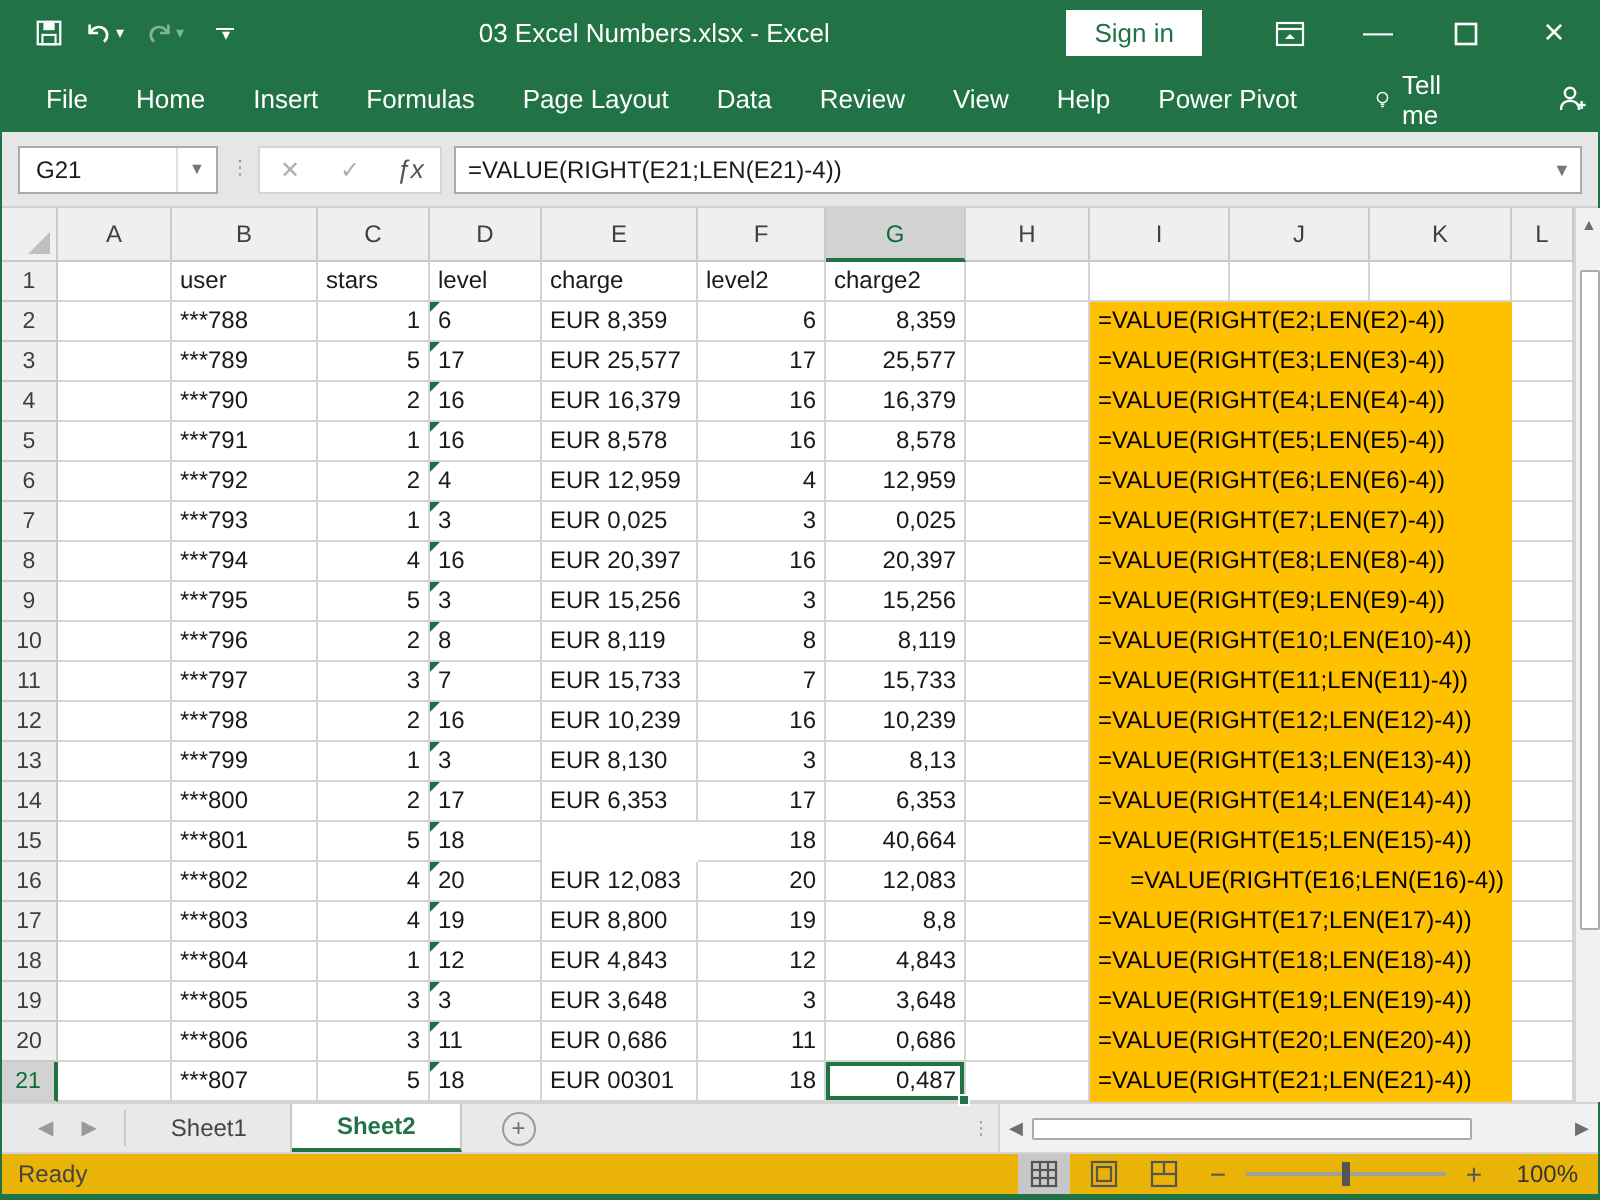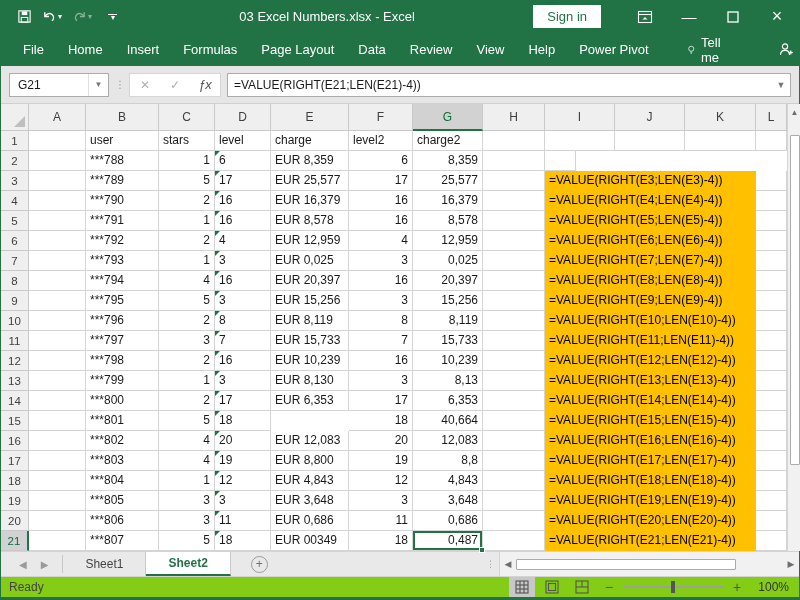--- a/index.html
+++ b/index.html
@@ -68,21 +68,21 @@
   .tab-sep { width:1px; background:#C9C9C9; margin:3px 0; }
   .stab { display:flex; align-items:center; padding:0 22px; font-size:12px; color:#444; cursor:pointer; border-right:1px solid #C9C9C9; }
   .stab.active { background:#FFFFFF; color:#217346; font-weight:bold; border-bottom:2px solid #217346; border-right:1px solid #C9C9C9; }
   .newsheet { width:17px; height:17px; border:1px solid #9A9A9A; border-radius:50%; color:#6E6E6E; font-size:12px; line-height:15px; text-align:center; align-self:center; margin-left:20px; cursor:pointer; }
   .tab-dots { align-self:center; color:#999; font-size:9px; margin-left:auto; margin-right:4px; line-height:8px; text-align:center; }
   .hscroll { width:300px; display:flex; align-items:center; background:#F1F1F1; border-left:1px solid #D4D4D4; }
   .hs-arrow { width:16px; text-align:center; color:#6E6E6E; font-size:9px; cursor:pointer; }
   .hs-thumb { width:220px; height:11px; background:#fff; border:1px solid #ABABAB; border-radius:1px; cursor:pointer; }
 
   
-  .statusbar { height:21px; background:#84cc16; border-top:1px solid #D4D4D4; display:flex; align-items:center; font-size:12px; color:#444; flex:0 0 auto; }
+  .statusbar { height:21px; background:#eab308; border-top:1px solid #D4D4D4; display:flex; align-items:center; font-size:12px; color:#444; flex:0 0 auto; }
   .status-text { padding-left:8px; }
   .sb-right { margin-left:auto; display:flex; align-items:center; gap:4px; padding-right:10px; }
   .viewbtn { width:26px; height:21px; display:flex; align-items:center; justify-content:center; cursor:pointer; }
   .viewbtn.active { background:#C8C8C8; }
   .zoom-minus,.zoom-plus { width:20px; text-align:center; color:#555; font-size:14px; cursor:pointer; }
   .zoom-track { width:100px; height:2px; background:#9E9E9E; position:relative; cursor:pointer; }
   .zoom-thumb { position:absolute; left:48px; top:-5px; width:4px; height:12px; background:#555; }
   .zoom-label { width:38px; text-align:right; font-size:12px; color:#333; }
   .bottom-strip { height:3px; background:#217346; flex:0 0 auto; }
 </style>
@@ -225,20 +225,21 @@
           <div class="grid-row">
             <div class="rowhdr">2</div>
             <div class="cell" style="width: 57px;"></div>
             <div class="cell" style="width: 73px;">***788</div>
             <div class="cell r" style="width: 56px;">1</div>
             <div class="cell tri" style="width: 56px;">6</div>
             <div class="cell" style="width: 78px;">EUR 8,359</div>
             <div class="cell r" style="width: 64px;">6</div>
             <div class="cell r" style="width: 70px;">8,359</div>
             <div class="cell" style="width: 62px;"></div>
+            <div class="cell orange" style="width: 211px;">=VALUE(RIGHT(E2;LEN(E2)-4))</div>
             <div class="cell" style="width: 31px;"></div>
           </div>
           <div class="grid-row">
             <div class="rowhdr">3</div>
             <div class="cell" style="width: 57px;"></div>
             <div class="cell" style="width: 73px;">***789</div>
             <div class="cell r" style="width: 56px;">5</div>
             <div class="cell tri" style="width: 56px;">17</div>
             <div class="cell" style="width: 78px;">EUR 25,577</div>
             <div class="cell r" style="width: 64px;">17</div>
@@ -406,21 +407,21 @@
           <div class="grid-row">
             <div class="rowhdr">16</div>
             <div class="cell" style="width: 57px;"></div>
             <div class="cell" style="width: 73px;">***802</div>
             <div class="cell r" style="width: 56px;">4</div>
             <div class="cell tri" style="width: 56px;">20</div>
             <div class="cell" style="width: 78px;">EUR 12,083</div>
             <div class="cell r" style="width: 64px;">20</div>
             <div class="cell r" style="width: 70px;">12,083</div>
             <div class="cell" style="width: 62px;"></div>
-            <div class="cell orange" style="width: 211px;">=VALUE(RIGHT(E16;LEN(E16)-4))</div>
+            <div class="cell orange" style="width: 211px; text-align: right;">=VALUE(RIGHT(E16;LEN(E16)-4))</div>
             <div class="cell" style="width: 31px;"></div>
           </div>
           <div class="grid-row">
             <div class="rowhdr">17</div>
             <div class="cell" style="width: 57px;"></div>
             <div class="cell" style="width: 73px;">***803</div>
             <div class="cell r" style="width: 56px;">4</div>
             <div class="cell tri" style="width: 56px;">19</div>
             <div class="cell" style="width: 78px;">EUR 8,800</div>
             <div class="cell r" style="width: 64px;">19</div>
@@ -467,21 +468,21 @@
             <div class="cell" style="width: 62px;"></div>
             <div class="cell orange" style="width: 211px;">=VALUE(RIGHT(E20;LEN(E20)-4))</div>
             <div class="cell" style="width: 31px;"></div>
           </div>
           <div class="grid-row">
             <div class="rowhdr sel">21</div>
             <div class="cell" style="width: 57px;"></div>
             <div class="cell" style="width: 73px;">***807</div>
             <div class="cell r" style="width: 56px;">5</div>
             <div class="cell tri" style="width: 56px;">18</div>
-            <div class="cell" style="width: 78px;">EUR 00349</div>
+            <div class="cell" style="width: 78px;">EUR 00301</div>
             <div class="cell r" style="width: 64px;">18</div>
             <div class="cell r active" style="width: 70px;">0,487<div class="fill-handle"></div></div>
             <div class="cell" style="width: 62px;"></div>
             <div class="cell orange" style="width: 211px;">=VALUE(RIGHT(E21;LEN(E21)-4))</div>
             <div class="cell" style="width: 31px;"></div>
           </div>
         </div>
     </div>
     <div class="vscroll">
       <div class="vs-arrow">▲</div>

